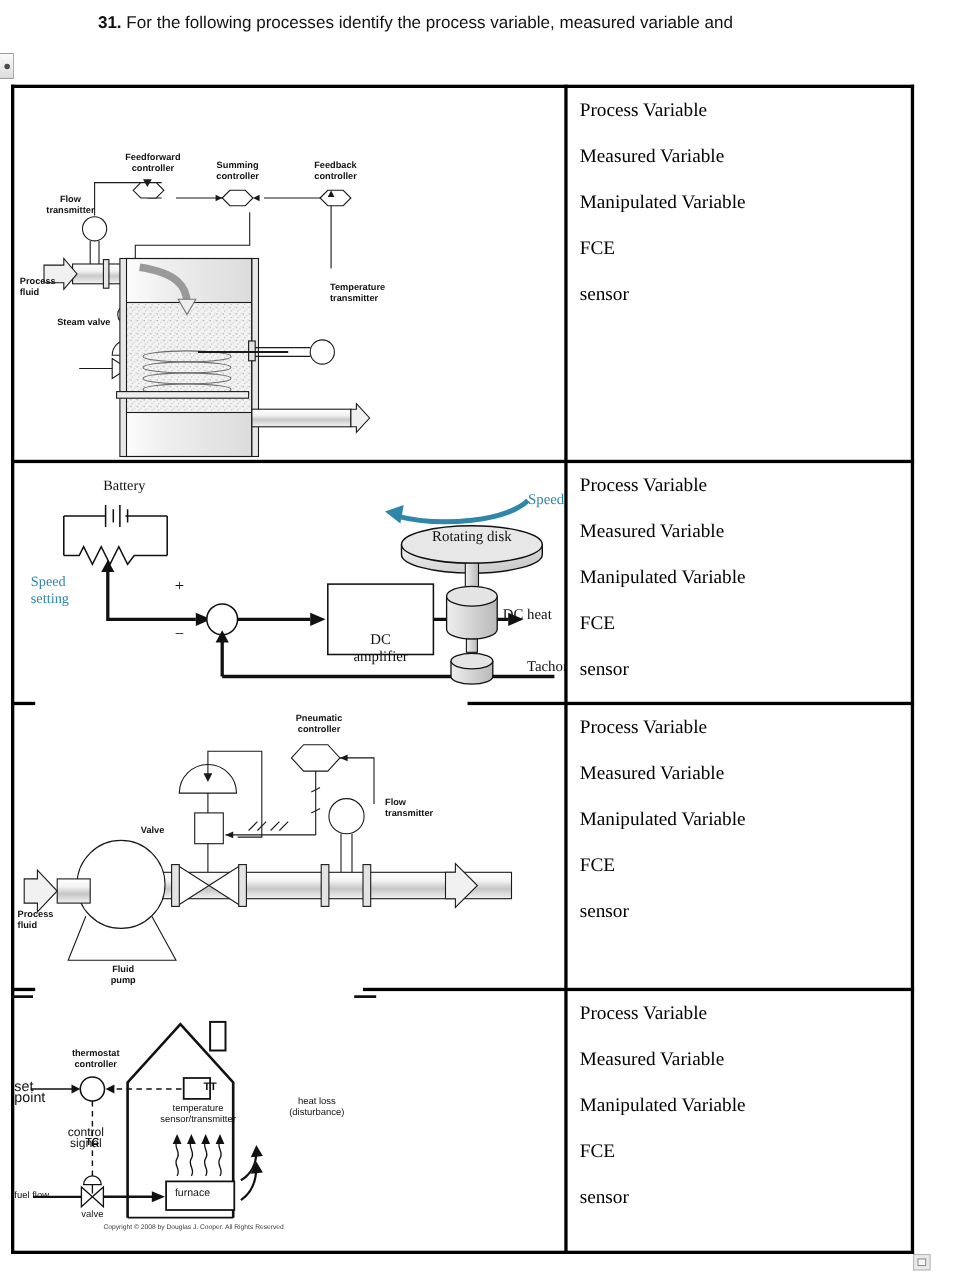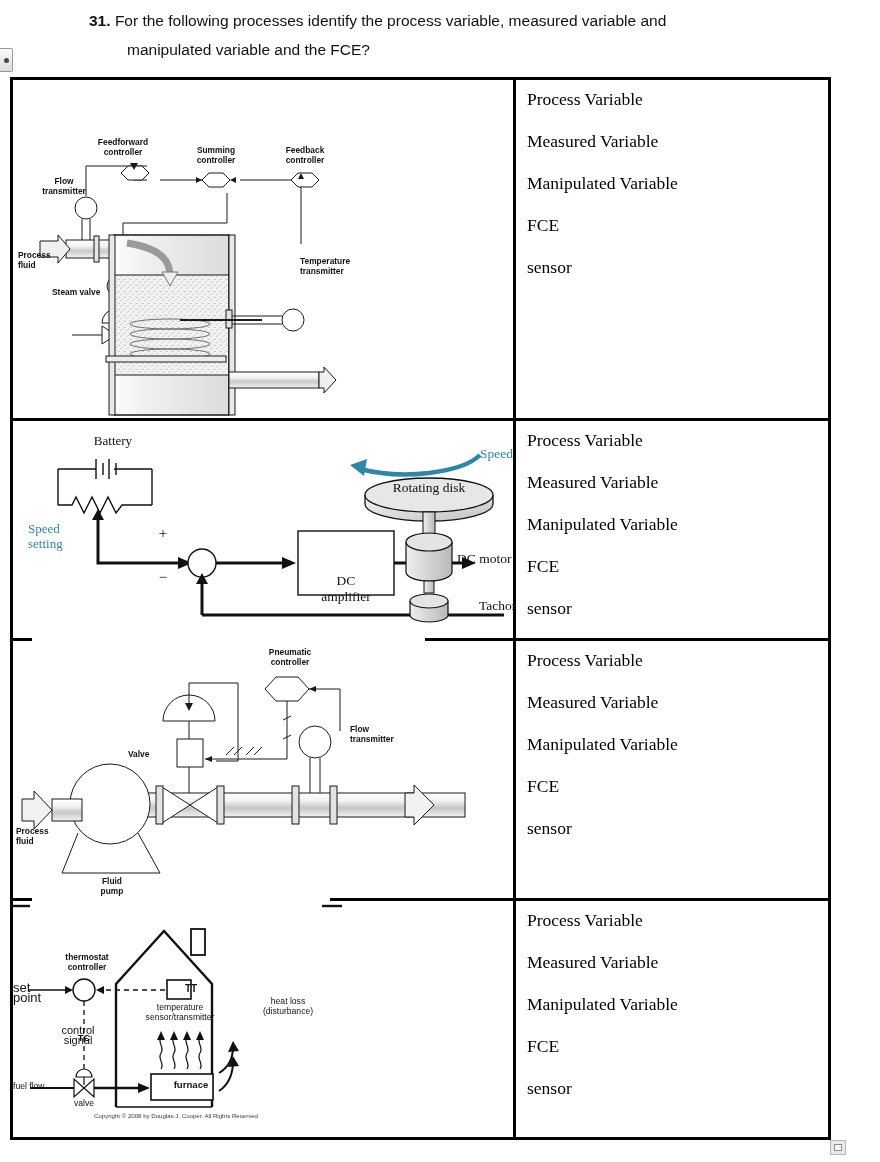--- a/index.html
+++ b/index.html
@@ -44,21 +44,20 @@
   .serif{font-family:"Liberation Serif",serif;font-weight:normal;}
 
   svg{position:absolute;left:0;top:0;overflow:visible;}
 </style>
 </head>
 <body>
 
 <div id="question">
   <span class="qnum">31.</span>
   <span>For the following processes identify the process variable, measured variable and</span>
-  <span class="qline2">manipulated variable and the FCE?</span>
 </div>
 
 <div id="left-handle">
     <i class="dot"></i>
   </div>
 <div id="resize-handle">
     <i></i>
   </div>
 
 <div id="grid">
@@ -154,21 +153,21 @@
           <path d="M170,240 L252,240" stroke-width="2"></path>
           <path d="M222,236 L272,236 M222,244 L272,244"></path>
           <circle cx="283" cy="240" r="11" fill="#fff"></circle>
 
           <rect x="96" y="276" width="120" height="6" fill="#ededed"></rect>
           <rect x="219" y="292" width="90" height="16" fill="url(#pipeg)"></rect>
           <polygon points="309,292 314,292 314,287 326,300 314,313 314,308 309,308" fill="#f0f0f0"></polygon>
         </g>
       </svg>
 
-      <div class="lbl" style="left:68px;top:58px;width:90px;">Feedforward
+      <div class="lbl" style="left:84px;top:58px;width:90px;">Feedforward
 controller</div>
       <div class="lbl" style="left:164px;top:66px;width:84px;">Summing
 controller</div>
       <div class="lbl" style="left:254px;top:66px;width:82px;">Feedback
 controller</div>
       <div class="lbl" style="left:14px;top:97px;width:80px;">Flow
 transmitter</div>
       <div class="lbl lblL" style="left:8px;top:171px;width:64px;">Process
 fluid</div>
       <div class="lbl lblL" style="left:42px;top:208px;width:70px;">Steam valve</div>
@@ -242,21 +241,21 @@
 
       <div class="lbl serif" style="left:64px;top:12px;width:78px;font-size:13px;line-height:15px;">Battery</div>
       <div class="lbl serif lblL" style="left:18px;top:100px;width:70px;font-size:13px;line-height:15px;color:#2e87a8;">Speed
 setting</div>
       <div class="lbl serif" style="left:146px;top:108px;width:14px;font-size:15px;">+</div>
       <div class="lbl serif" style="left:146px;top:152px;width:14px;font-size:15px;">−</div>
       <div class="lbl serif" style="left:288px;top:120px;width:96px;font-size:13.5px;line-height:16px;margin-top:32px;">DC
 amplifier</div>
       <div class="lbl serif" style="left:361px;top:62px;width:116px;font-size:13.5px;">Rotating disk</div>
       <div class="lbl serif lblL" style="left:470px;top:28px;width:50px;font-size:13.5px;color:#2e87a8;">Speed</div>
-      <div class="lbl serif lblL" style="left:447px;top:133px;width:70px;font-size:13.5px;">DC motor</div>
+      <div class="lbl serif lblL" style="left:447px;top:133px;width:70px;font-size:13.5px;">DC heat</div>
       <div class="lbl serif lblL" style="left:441px;top:180px;width:80px;font-size:13.5px;margin-left:28px;">Tachometer</div>
     </div>
 
     <div class="ansCell">
       <div>Process Variable</div>
       <div>Measured Variable</div>
       <div>Manipulated Variable</div>
       <div>FCE</div>
       <div>sensor</div>
     </div>
@@ -395,21 +394,21 @@
       <div class="lbl" style="left:63px;top:84px;width:22px;font-size:9.4px;margin-top:48px;">TC</div>
       <div class="lbl" style="left:157px;top:83px;width:24px;font-size:10px;margin-left:12px;">TT</div>
       <div class="lbl" style="left:119px;top:101px;width:102px;font-weight:normal;font-size:8.6px;line-height:10px;">temperature
 sensor/transmitter</div>
       <div class="lbl" style="left:235px;top:95px;width:86px;font-weight:normal;font-size:8.6px;line-height:10px;">heat loss
 (disturbance)</div>
       <div class="lbl" style="left:38px;top:124px;width:60px;font-weight:normal;font-size:11px;line-height:10px;">control
 signal</div>
       <div class="lbl lblL" style="left:3px;top:181px;width:52px;font-weight:normal;font-size:8.6px;">fuel flow</div>
       <div class="lbl" style="left:52px;top:198px;width:44px;font-weight:normal;font-size:8.6px;">valve</div>
-      <div class="lbl" style="left:157px;top:179px;width:48px;font-weight:bold;font-size:9.6px;">furnace</div>
+      <div class="lbl" style="left:141px;top:179px;width:48px;font-weight:normal;font-size:9.6px;">furnace</div>
       <div class="lbl" style="left:66px;top:210px;width:200px;font-weight:normal;font-size:6.1px;color:#3a3a3a;">Copyright © 2008 by Douglas J. Cooper.  All Rights Reserved</div>
     </div>
 
     <div class="ansCell">
       <div>Process Variable</div>
       <div>Measured Variable</div>
       <div>Manipulated Variable</div>
       <div>FCE</div>
       <div>sensor</div>
     </div>

